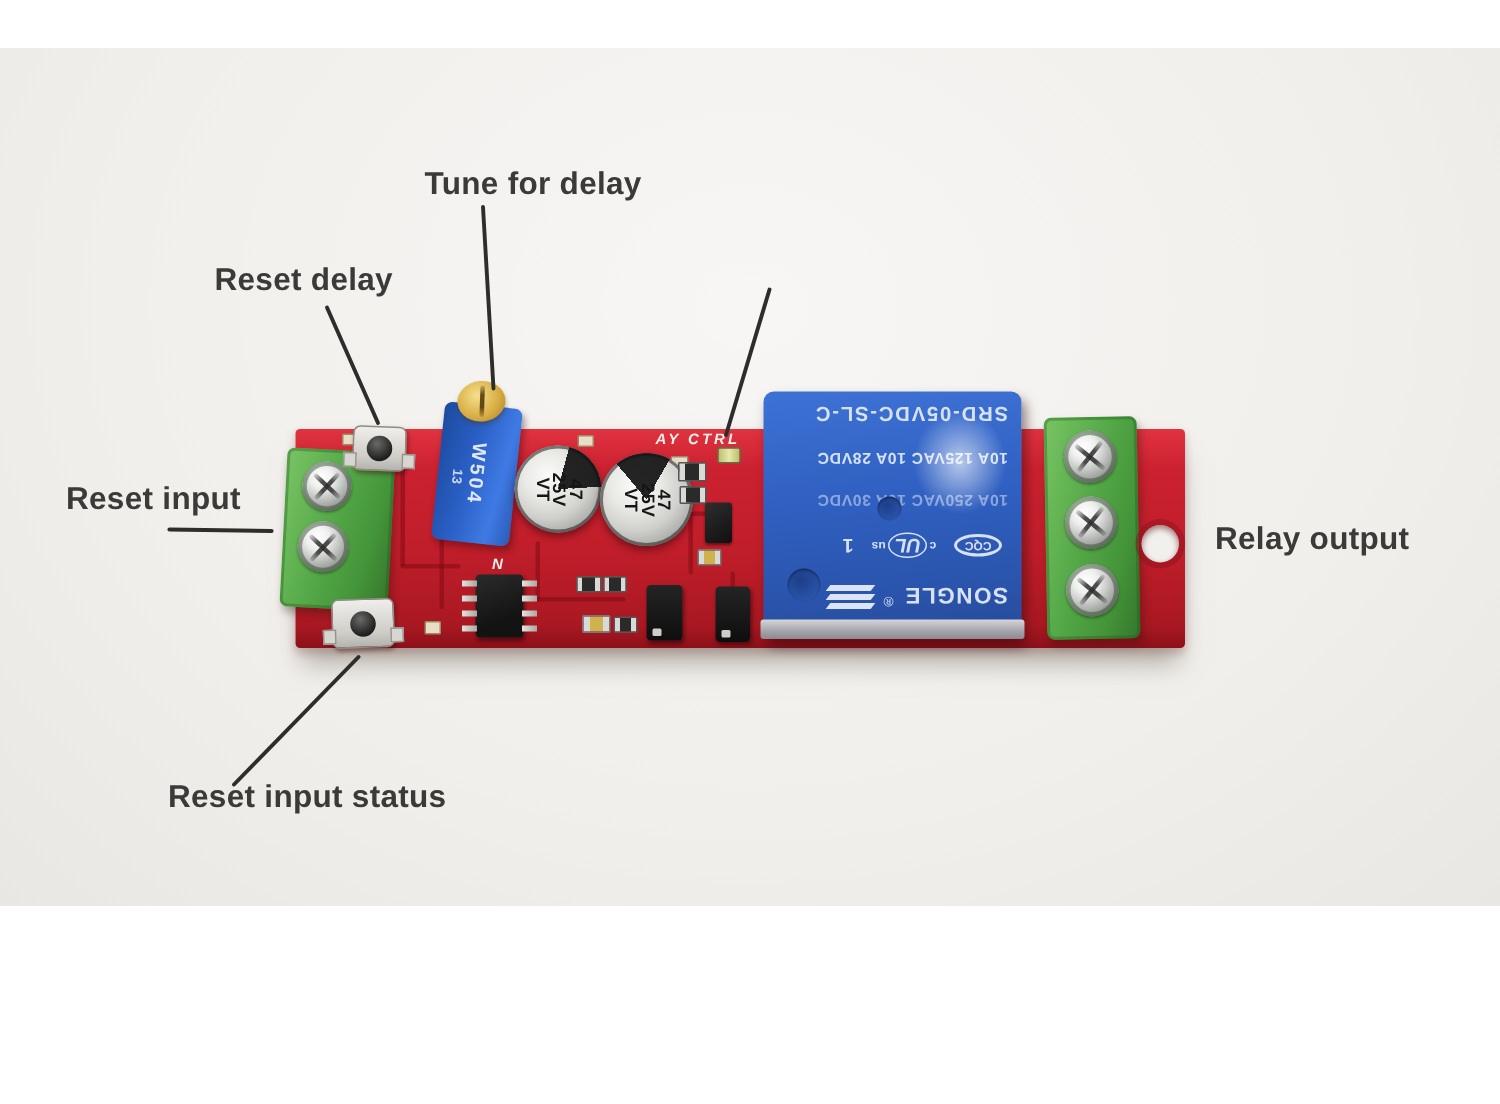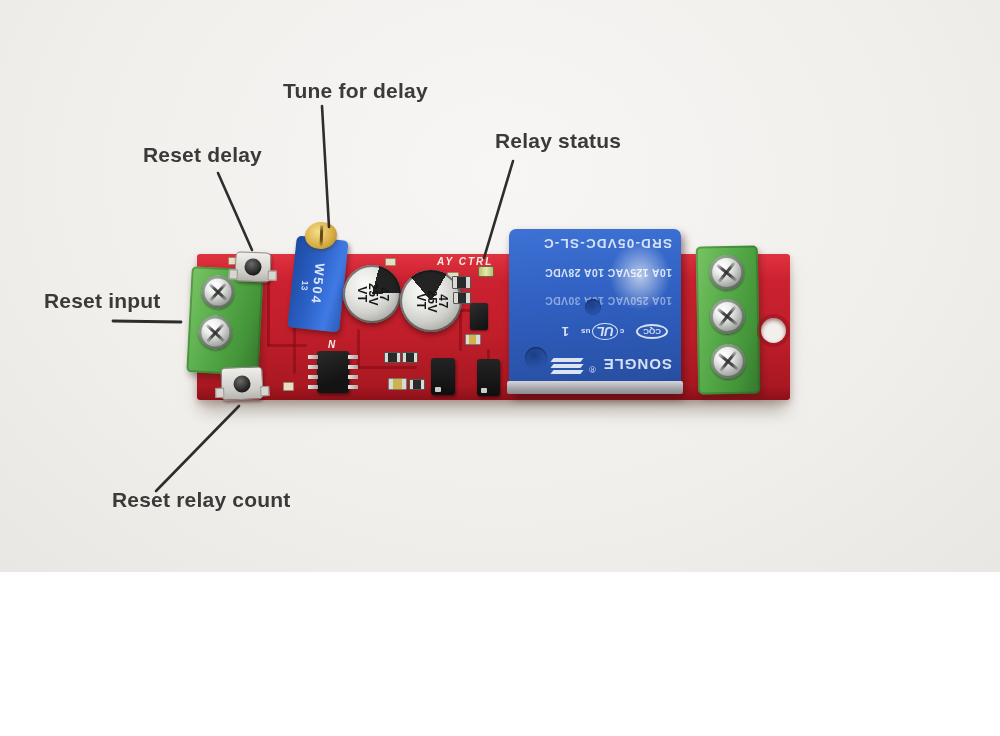--- a/index.html
+++ b/index.html
@@ -1,19 +1,20 @@
 <!DOCTYPE html>
 <html><head>
 <meta charset="utf-8">
 <style>
   html,body{margin:0;padding:0;}
   .scene{
     position:relative; width:1000px; height:572px; overflow:hidden;
     background: radial-gradient(ellipse at 50% 30%, #f7f6f4 0%, #f1efec 60%, #e9e7e3 100%);
     font-family:"Liberation Sans", sans-serif;
+    margin-top:32px;
   }
   
   .label{
     position:absolute; font-weight:bold; font-size:21px; color:#3b3a38; letter-spacing:.2px;
     white-space:nowrap;
   }
   .lbl-tune{left:283px; top:79px;}
   .lbl-reset-count{left:143px; top:143px;}
   .lbl-relay-status{left:495px; top:129px;}
   .lbl-power-input{left:44px; top:289px;}
@@ -160,23 +161,23 @@
   <svg class="leaders" width="1000" height="736">
     <line x1="322" y1="106" x2="329" y2="227" stroke="#2d2d2b" stroke-width="2.6" stroke-linecap="round"></line>
     <line x1="218" y1="173" x2="252" y2="250" stroke="#2d2d2b" stroke-width="2.6" stroke-linecap="round"></line>
     <line x1="513" y1="161" x2="484" y2="258" stroke="#2d2d2b" stroke-width="2.6" stroke-linecap="round"></line>
     <line x1="113" y1="321" x2="181" y2="322" stroke="#2d2d2b" stroke-width="2.8" stroke-linecap="round"></line>
     <line x1="156" y1="491" x2="239" y2="406" stroke="#2d2d2b" stroke-width="2.6" stroke-linecap="round"></line>
   </svg>
 
   <div class="label lbl-tune">Tune for delay</div>
   <div class="label lbl-reset-count">Reset delay</div>
-  <div class="label lbl-relay-status">Relay status</div>
   <div class="label lbl-power-input">Reset input</div>
-  <div class="label lbl-reset-relay">Reset relay count</div>
+  <div class="label lbl-relay-output">Relay output</div>
+  <div class="label lbl-reset-relay">Reset input status</div>
 
   <div class="board">
 
     <div class="trace" style="left:70px; top:12px; width:3px; height:80px;"></div>
     <div class="trace" style="left:70px; top:90px; width:40px; height:3px;"></div>
     <div class="trace" style="left:96px; top:60px; width:3px; height:60px;"></div>
     <div class="trace" style="left:160px; top:75px; width:3px; height:40px;"></div>
     <div class="trace" style="left:160px; top:112px; width:60px; height:3px;"></div>
     <div class="trace" style="left:250px; top:55px; width:34px; height:3px;"></div>
     <div class="trace" style="left:262px; top:55px; width:3px; height:42px;"></div>

